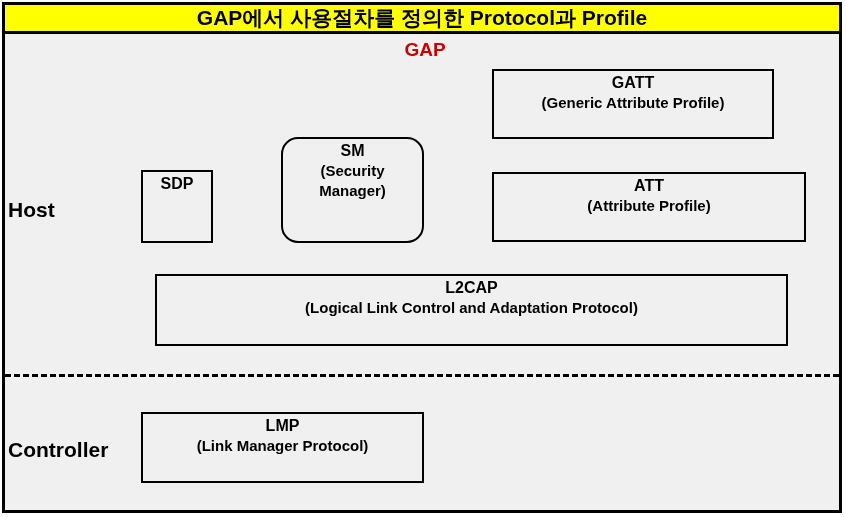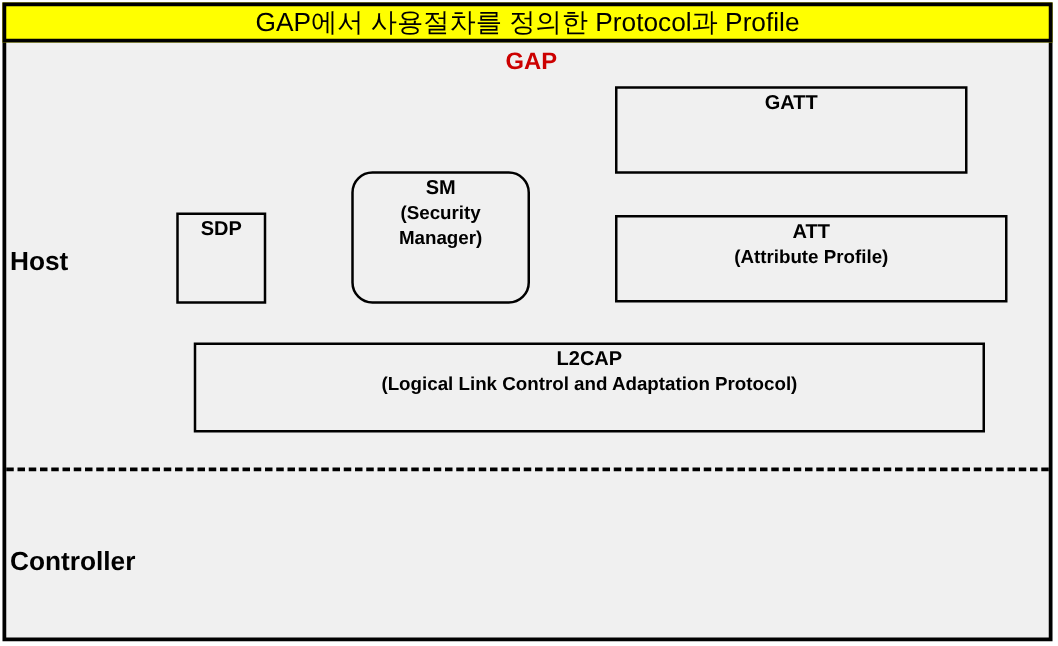--- a/index.html
+++ b/index.html
@@ -39,21 +39,21 @@
     height: 32px;
     background: #ffff00;
     border: 3px solid #000000;
     box-sizing: border-box;
     display: flex;
     align-items: center;
     justify-content: center;
   }
   .titlebar-text {
     font-size: 21px;
-    font-weight: normal;
+    font-weight: bold;
     color: #000000;
     letter-spacing: 0px;
     white-space: nowrap;
   }
 
   
   .gap-heading {
     position: absolute;
     left: 0;
     top: 39px;
@@ -146,27 +146,32 @@
   </div>
 
   <div class="block block-sm">
     <span class="b-title">SM</span>
     <span class="b-sub">(Security</span>
     <span class="b-sub">Manager)</span>
   </div>
 
   <div class="block block-gatt">
     <span class="b-title">GATT</span>
+    <span class="b-sub">(Generic Attribute Profile)</span>
   </div>
 
   <div class="block block-att">
     <span class="b-title">ATT</span>
     <span class="b-sub">(Attribute Profile)</span>
   </div>
 
   <div class="block block-l2cap">
     <span class="b-title">L2CAP</span>
     <span class="b-sub">(Logical Link Control and Adaptation Protocol)</span>
   </div>
 
+  <div class="block block-lmp">
+    <span class="b-title">LMP</span>
+    <span class="b-sub">(Link Manager Protocol)</span>
+  </div>
 
 
 </div>
 
 </body></html>

